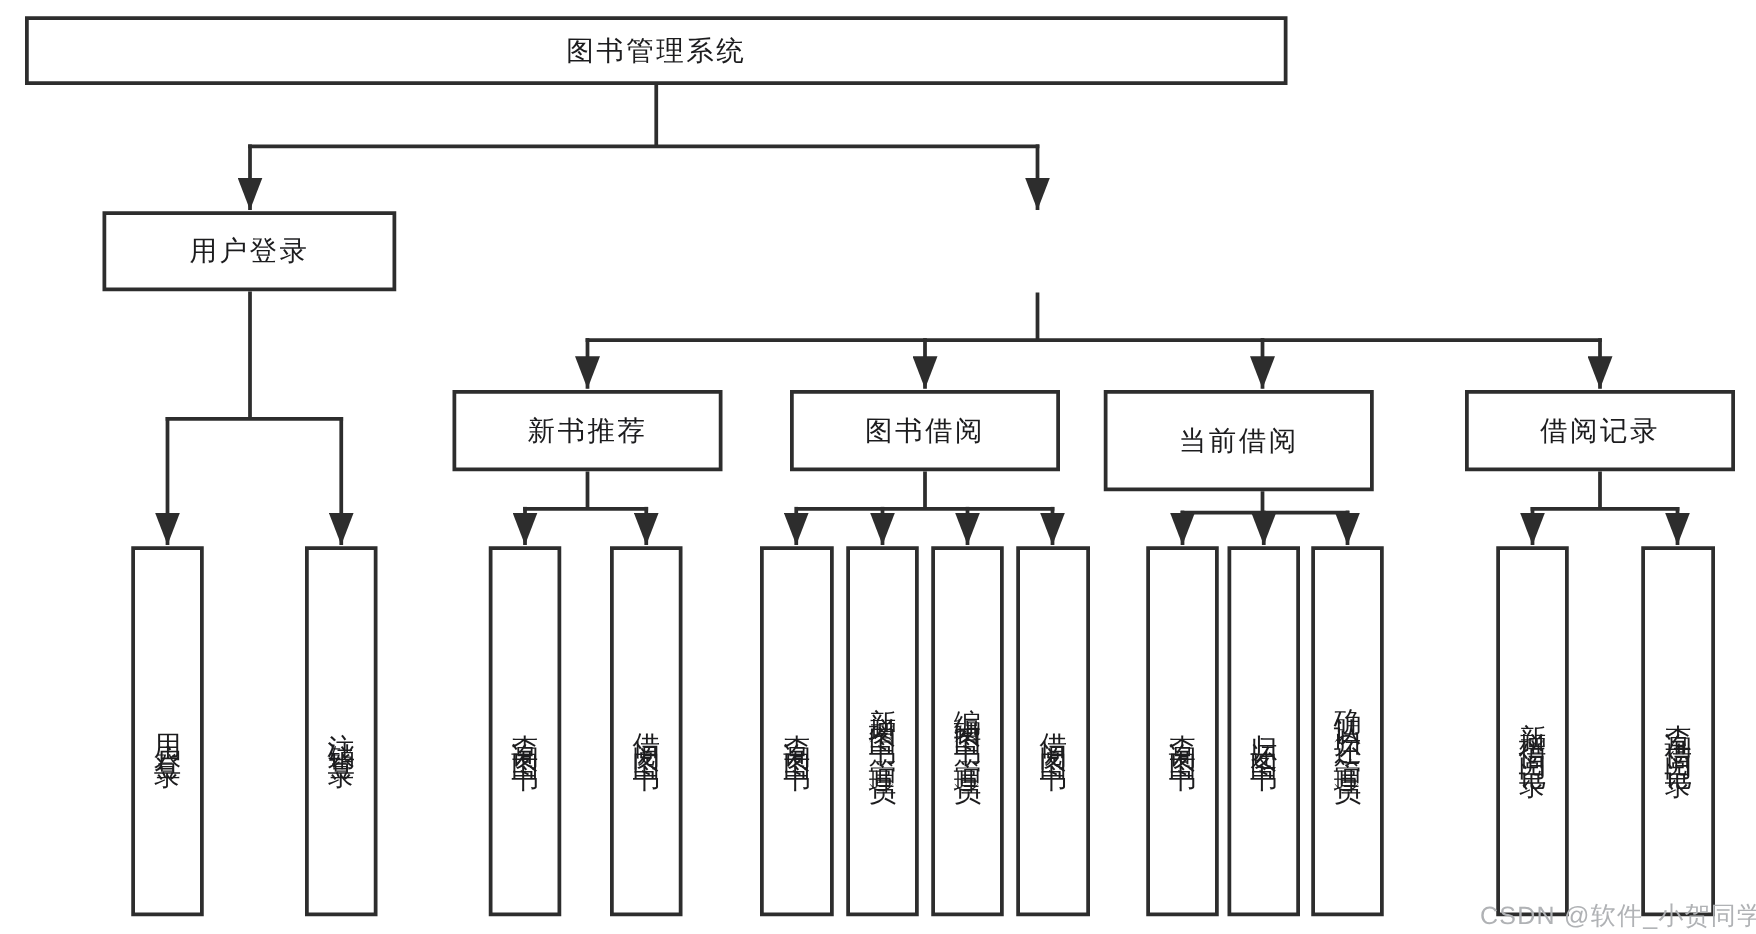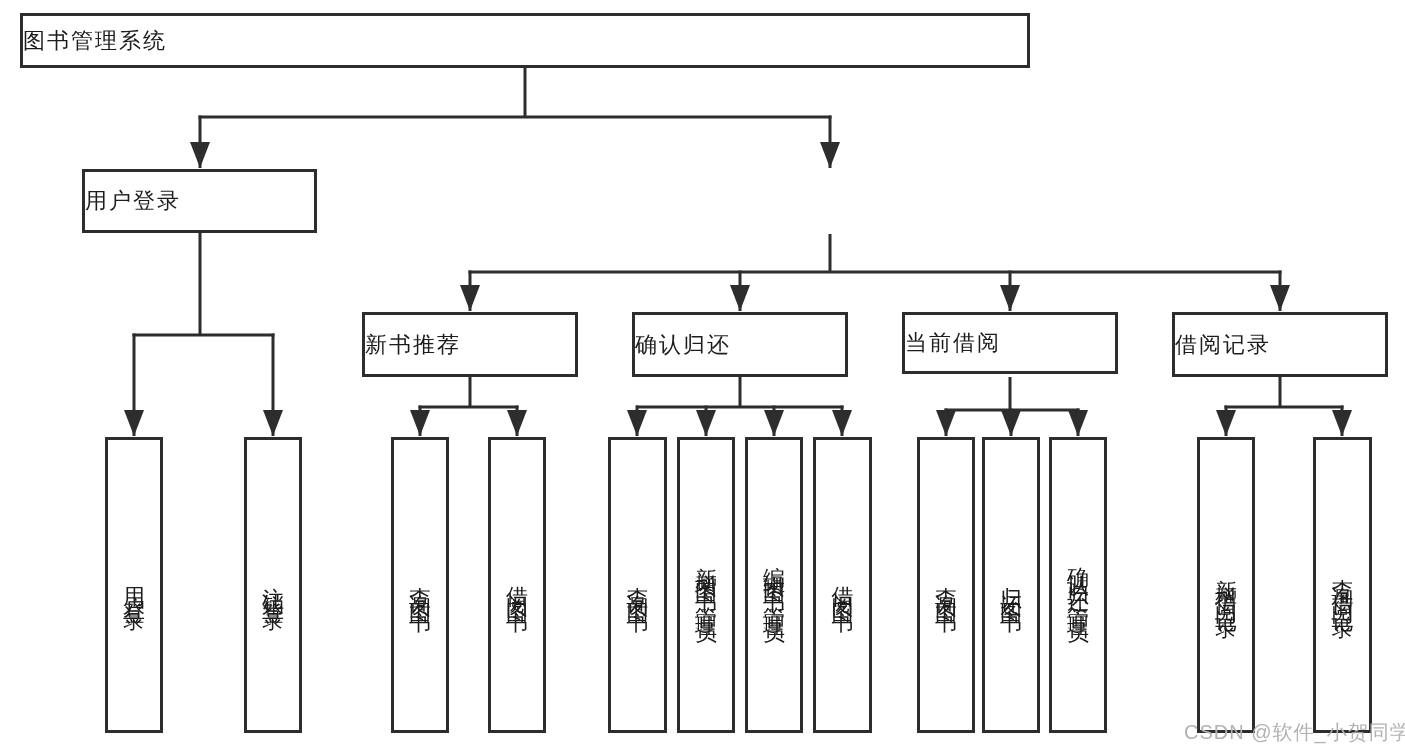--- a/index.html
+++ b/index.html
@@ -17,20 +17,21 @@
     width: 1405px; height: 747px;
     z-index: 1;
   }
   .hbox {
     position: absolute;
     box-sizing: border-box;
     border: 3px solid #2d2d2d;
     background: #ffffff;
     display: flex;
     align-items: center;
+    justify-content: center;
     z-index: 2;
   }
   .hbox span {
     font-size: 22px;
     letter-spacing: 2px;
     color: #1c1c1e;
     white-space: nowrap;
   }
   .vbox {
     position: absolute;
@@ -125,23 +126,23 @@
   </div>
 
   <div class="hbox" style="left:82px; top:169px; width:235px; height:64px">
     <span>用户登录</span>
   </div>
 
   <div class="hbox" style="left:362px; top:312px; width:216px; height:65px">
     <span>新书推荐</span>
   </div>
   <div class="hbox" style="left:632px; top:312px; width:216px; height:65px">
-    <span>确认归还</span>
+    <span>图书借阅</span>
   </div>
-  <div class="hbox" style="left:902px; top:312px; width:216px; height:62px">
+  <div class="hbox" style="left:883px; top:312px; width:216px; height:81px">
     <span>当前借阅</span>
   </div>
   <div class="hbox" style="left:1172px; top:312px; width:216px; height:65px">
     <span>借阅记录</span>
   </div>
 
   <div class="vbox" style="left:105px">
     <span>用户登录</span>
   </div>
   <div class="vbox" style="left:244px">

